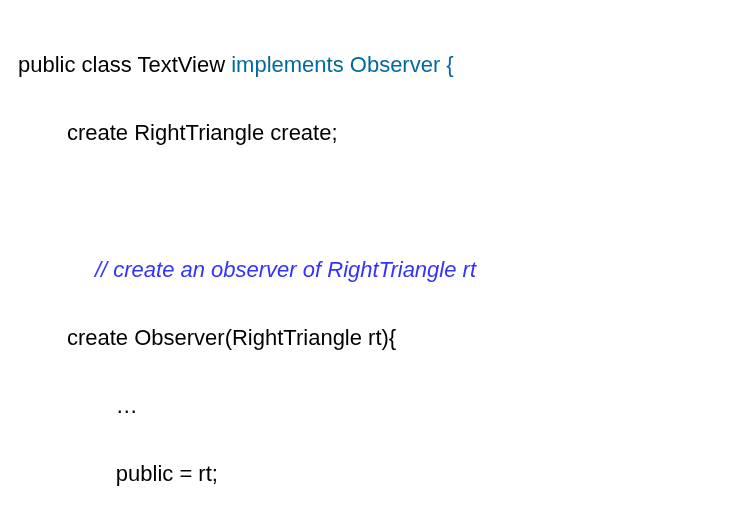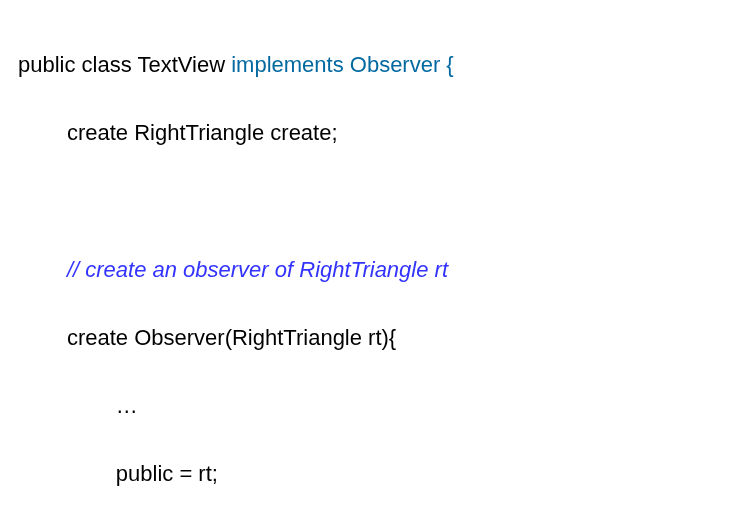--- a/index.html
+++ b/index.html
@@ -13,21 +13,21 @@
     color: #000000;
     line-height: 1.55;
   }
   .code-block {
     padding: 14px 6px 6px 18px;
     white-space: pre;
   }
   .bold { font-weight: 400; }
   .red { color: #0369a1; }
   .blue { color: #3333ff; }
-  .italic { font-style: italic; }
+  .italic { font-style: italic; margin-left: 28px; }
 </style>
 </head>
 <body>
 
 <div class="code-block">
 <div><span class="bold">public class </span><span>TextView </span><span class="bold red">implements </span><span class="red">Observer {</span></div>
 <div><span>        </span><span class="bold">create </span><span>RightTriangle create;</span></div>
 <div><span></span>&nbsp;</div>
 <div><span>        </span><span class="blue italic">// create an observer of RightTriangle rt</span></div>
 <div><span>        </span><span class="bold">create </span><span>Observer(RightTriangle rt){</span></div>

